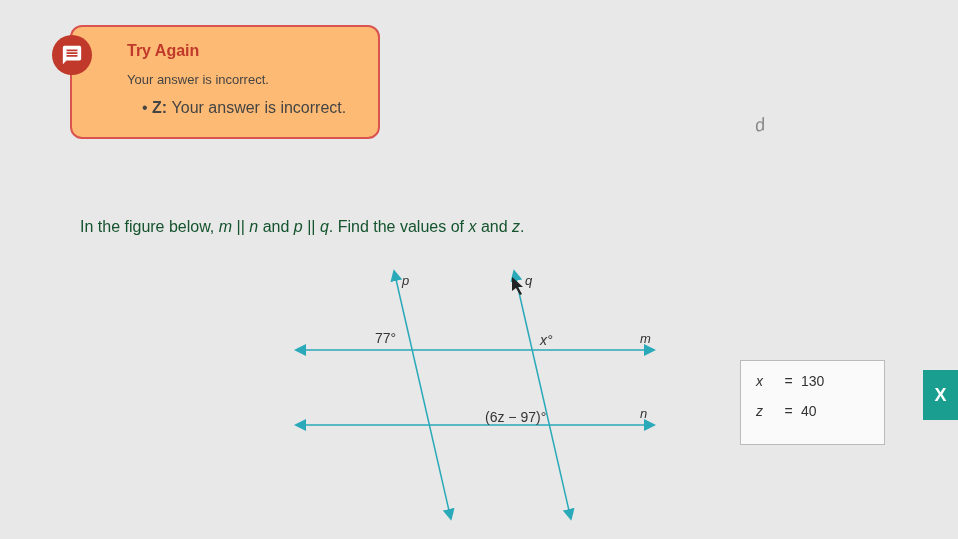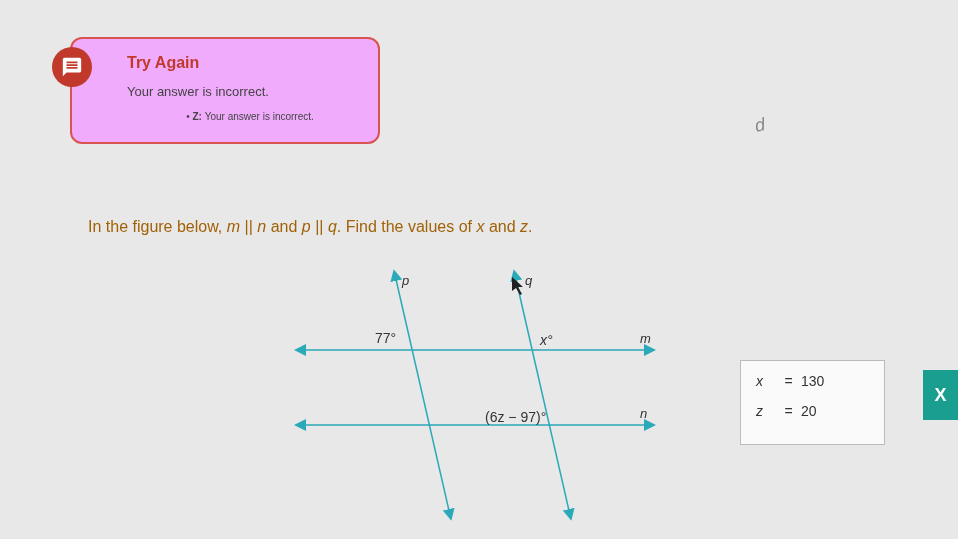--- a/index.html
+++ b/index.html
@@ -15,23 +15,22 @@
       position: relative;
       overflow: hidden;
     }
     .feedback-box {
       position: absolute;
       top: 25px;
       left: 70px;
       width: 310px;
       border: 2px solid #d9534f;
       border-radius: 12px;
-      background: #f0abfc;
+      background: #fdba74;
       padding: 15px 20px 20px 55px;
-      margin-top: 12px;
     }
     .feedback-icon {
       position: absolute;
       left: -20px;
       top: 8px;
       width: 40px;
       height: 40px;
       border-radius: 50%;
       background: #c0392b;
       display: flex;
@@ -49,33 +48,32 @@
       font-size: 16px;
       margin-bottom: 12px;
     }
     .feedback-text {
       color: #444;
       font-size: 13px;
       margin-bottom: 12px;
     }
     .feedback-bullet {
       color: #444;
-      font-size: 10px;
+      font-size: 16px;
       margin-left: 15px;
-      text-align: center;
     }
     .feedback-bullet::before {
       content: "• ";
     }
     .question-text {
       position: absolute;
       top: 218px;
-      left: 88px;
+      left: 80px;
       font-size: 16px;
-      color: #a16207;
+      color: #14532d;
     }
     .question-text .italic {
       font-style: italic;
     }
     .diagram {
       position: absolute;
       top: 265px;
       left: 290px;
       width: 400px;
       height: 265px;
@@ -196,17 +194,17 @@
 
 <div class="answer-box">
   <div class="answer-row">
     <span class="answer-var">x</span>
     <span class="answer-eq">=</span>
     <span class="answer-val">130</span>
   </div>
   <div class="answer-row">
     <span class="answer-var">z</span>
     <span class="answer-eq">=</span>
-    <span class="answer-val">20</span>
+    <span class="answer-val">40</span>
   </div>
 </div>
 
 <div class="action-button">X</div>
 
 </body></html>

